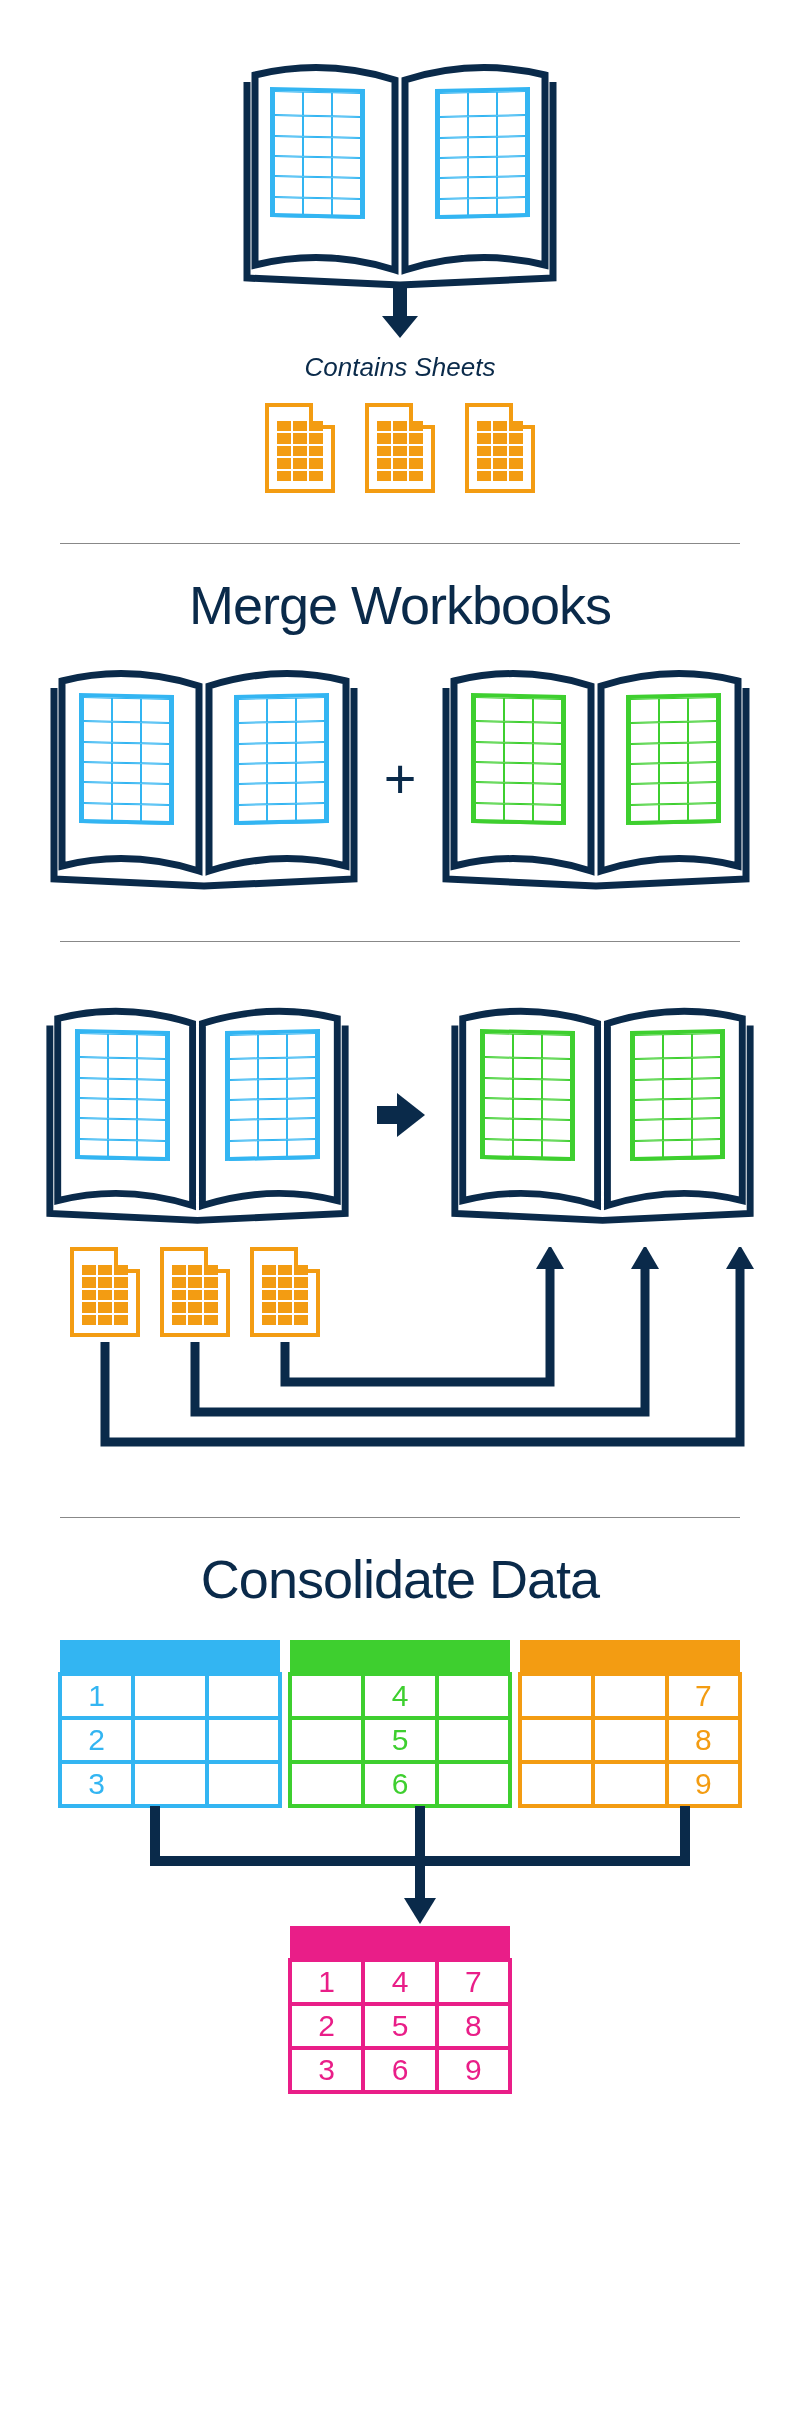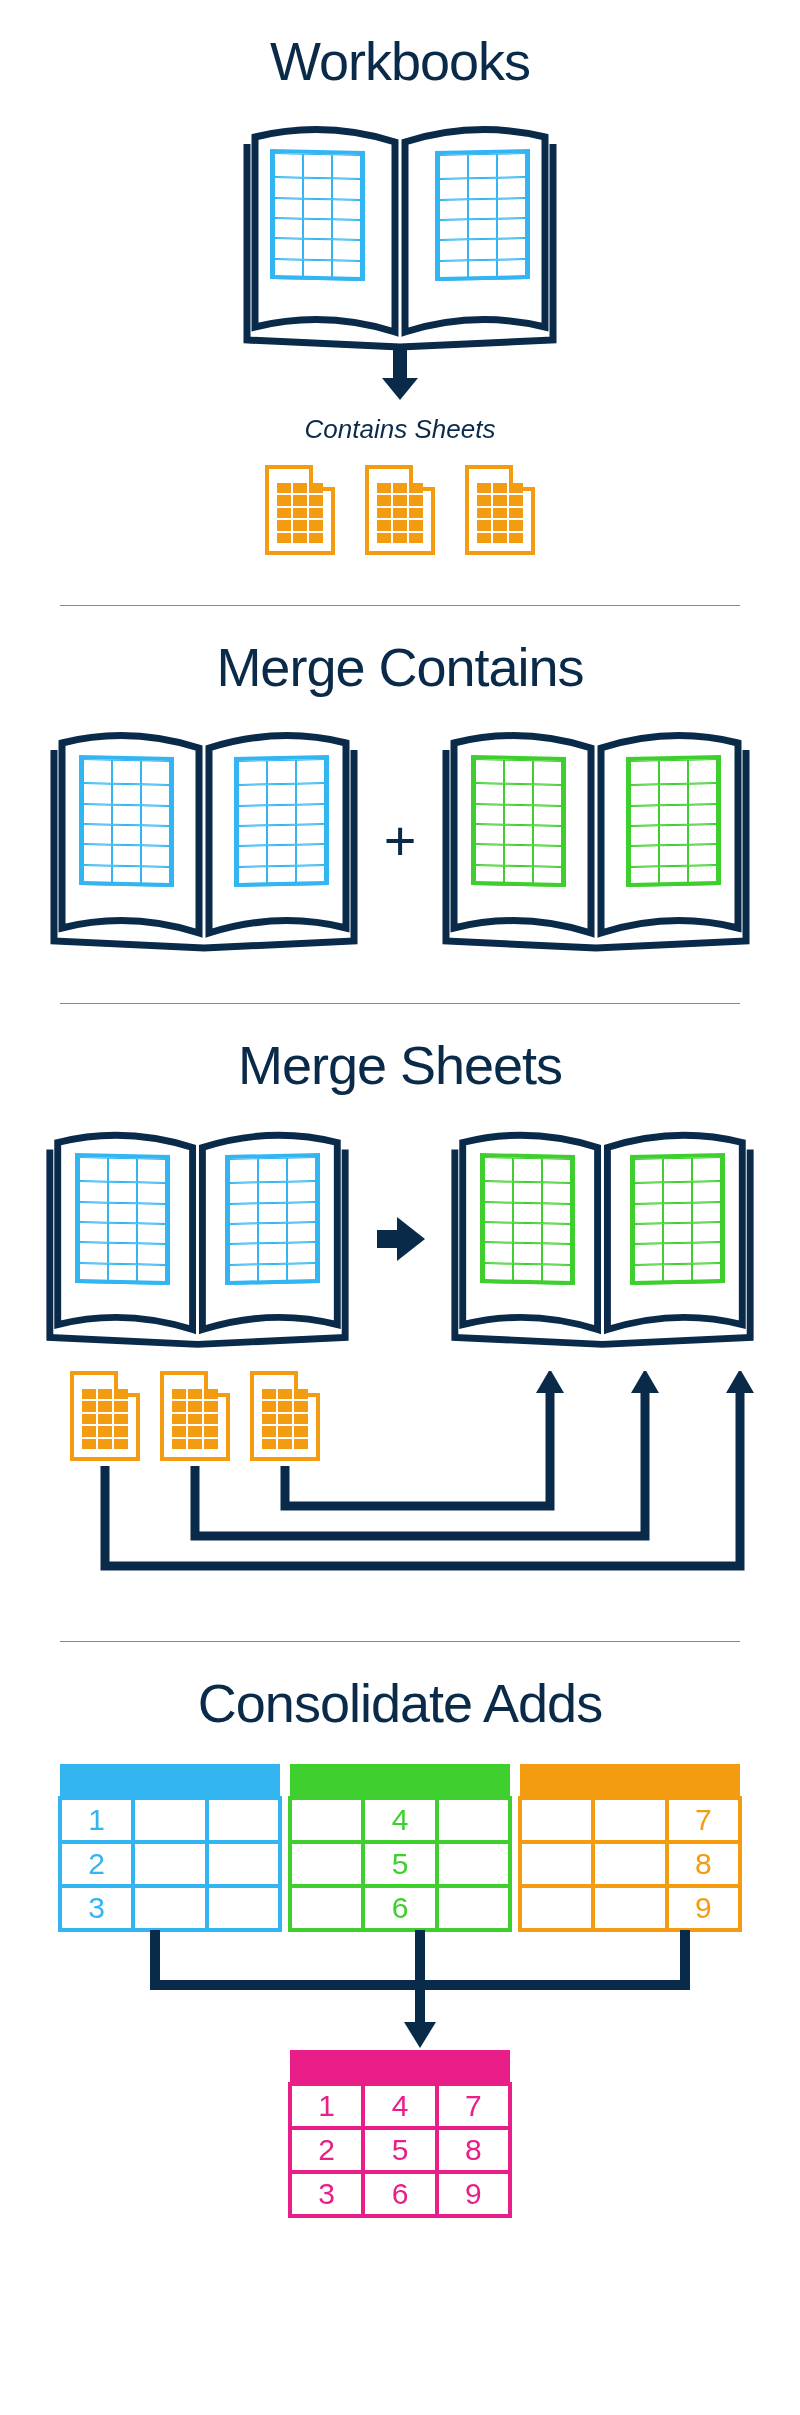--- a/index.html
+++ b/index.html
@@ -175,21 +175,20 @@
 .cons-table.green .cell { color: #3ecf2f; }
 .cons-table.orange .cell { color: #f39c12; }
 
 
 .connector { display: block; margin: 0 auto; }
 </style>
 </head>
 <body>
 
 <div class="section">
-  <div class="title">Workbooks</div>
 
   <div class="center" style="margin-top:30px;">
     <div class="book medium">
       <svg viewBox="0 0 330 230">
         <path d="M20 15 Q 90 -2 160 20 L 160 210 Q 90 188 20 205 Z" fill="#fff" stroke="#0a2a4a" stroke-width="7"></path>
         <path d="M310 15 Q 240 -2 170 20 L 170 210 Q 240 188 310 205 Z" fill="#fff" stroke="#0a2a4a" stroke-width="7"></path>
         <path d="M12 22 L 12 218 L 165 225 L 318 218 L 318 22" fill="none" stroke="#0a2a4a" stroke-width="7"></path>
       </svg>
       <div class="table-slot left">
           <div class="stable blue">
@@ -326,21 +325,21 @@
           <div></div>
           <div></div>
         </div>
       </div>
   </div>
 </div>
 
 <hr class="divider">
 
 <div class="section">
-  <div class="title">Merge Contains</div>
+  <div class="title">Merge Workbooks</div>
 
   <div class="book-row">
     <div class="book small">
       <svg viewBox="0 0 320 225">
         <path d="M18 15 Q 85 -2 155 20 L 155 205 Q 85 183 18 200 Z" fill="#fff" stroke="#0a2a4a" stroke-width="7"></path>
         <path d="M302 15 Q 235 -2 165 20 L 165 205 Q 235 183 302 200 Z" fill="#fff" stroke="#0a2a4a" stroke-width="7"></path>
         <path d="M10 22 L 10 213 L 160 220 L 310 213 L 310 22" fill="none" stroke="#0a2a4a" stroke-width="7"></path>
       </svg>
       <div class="table-slot left">
           <div class="stable blue">
@@ -488,21 +487,20 @@
             </div>
       </div>
         </div>
     </div>
   </div>
 </div>
 
 <hr class="divider">
 
 <div class="section">
-  <div class="title">Merge Sheets</div>
 
   <div class="book-row">
     <div class="book small">
       <svg viewBox="0 0 320 225">
         <path d="M18 15 Q 85 -2 155 20 L 155 205 Q 85 183 18 200 Z" fill="#fff" stroke="#0a2a4a" stroke-width="7"></path>
         <path d="M302 15 Q 235 -2 165 20 L 165 205 Q 235 183 302 200 Z" fill="#fff" stroke="#0a2a4a" stroke-width="7"></path>
         <path d="M10 22 L 10 213 L 160 220 L 310 213 L 310 22" fill="none" stroke="#0a2a4a" stroke-width="7"></path>
       </svg>
       <div class="table-slot left">
           <div class="stable blue">
@@ -726,21 +724,21 @@
         <polygon points="605,-2 591,22 619,22"></polygon>
         <polygon points="510,-2 496,22 524,22"></polygon>
       </g>
     </svg>
   </div>
 </div>
 
 <hr class="divider">
 
 <div class="section">
-  <div class="title">Consolidate Adds</div>
+  <div class="title">Consolidate Data</div>
 
   <div class="cons-row">
     <div class="cons-table blue">
       <div class="hdr"></div>
       <div class="grid" id="tbl-blue">
           <div class="cell">1</div>
           <div class="cell"></div>
           <div class="cell"></div>
           <div class="cell">2</div>
           <div class="cell"></div>

